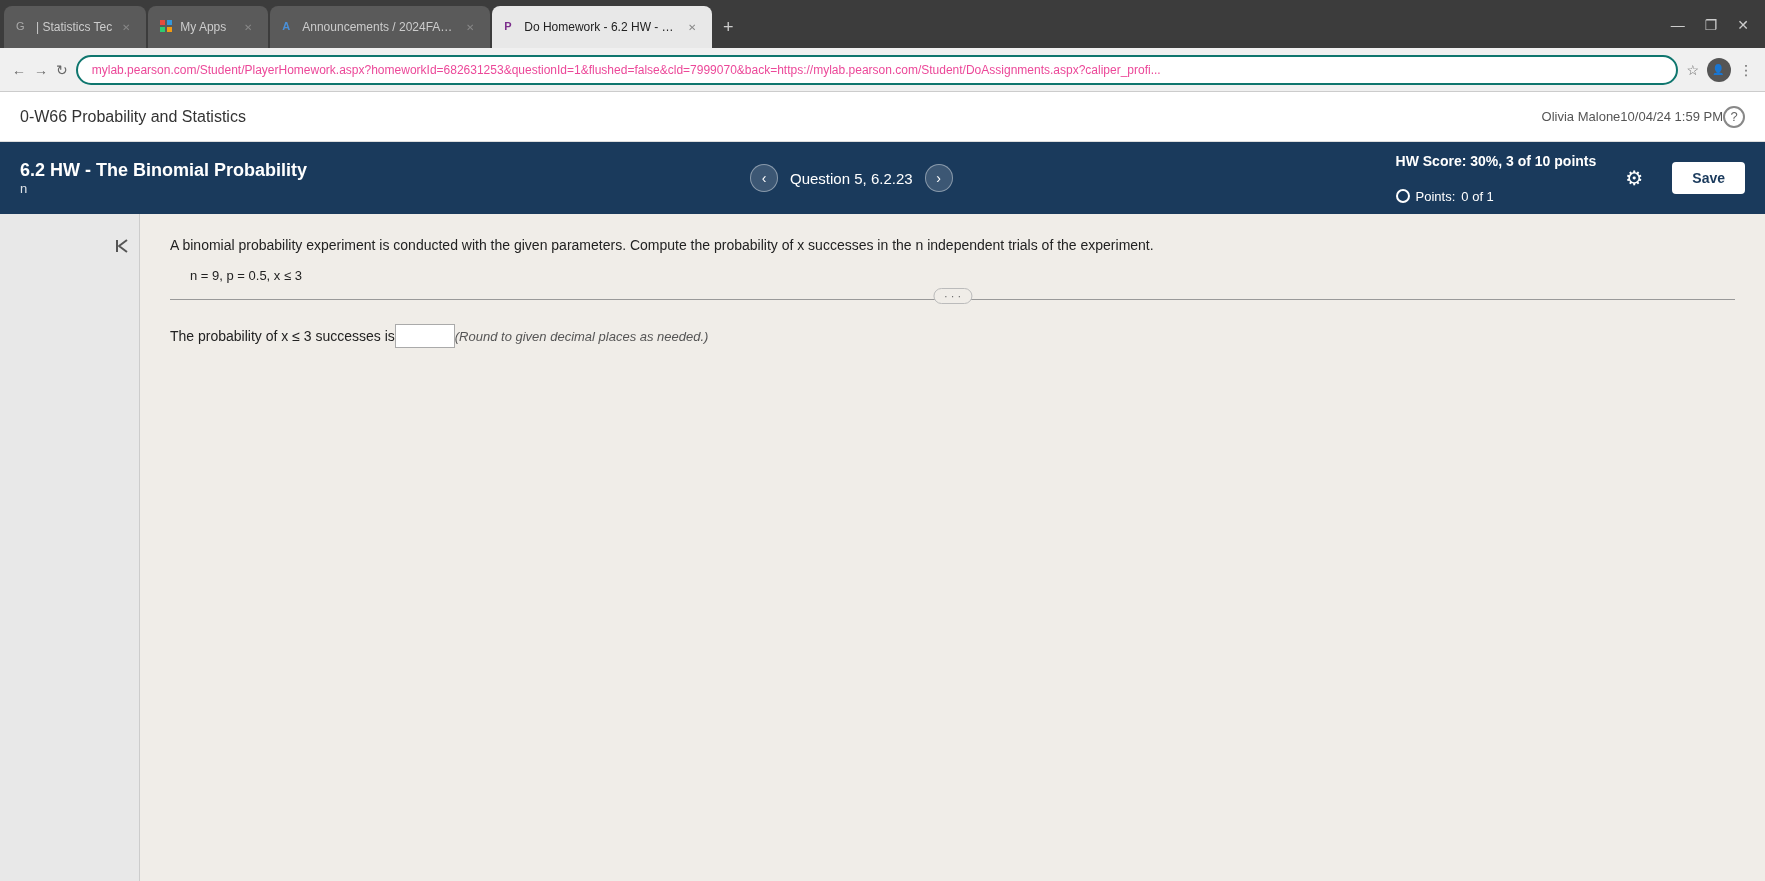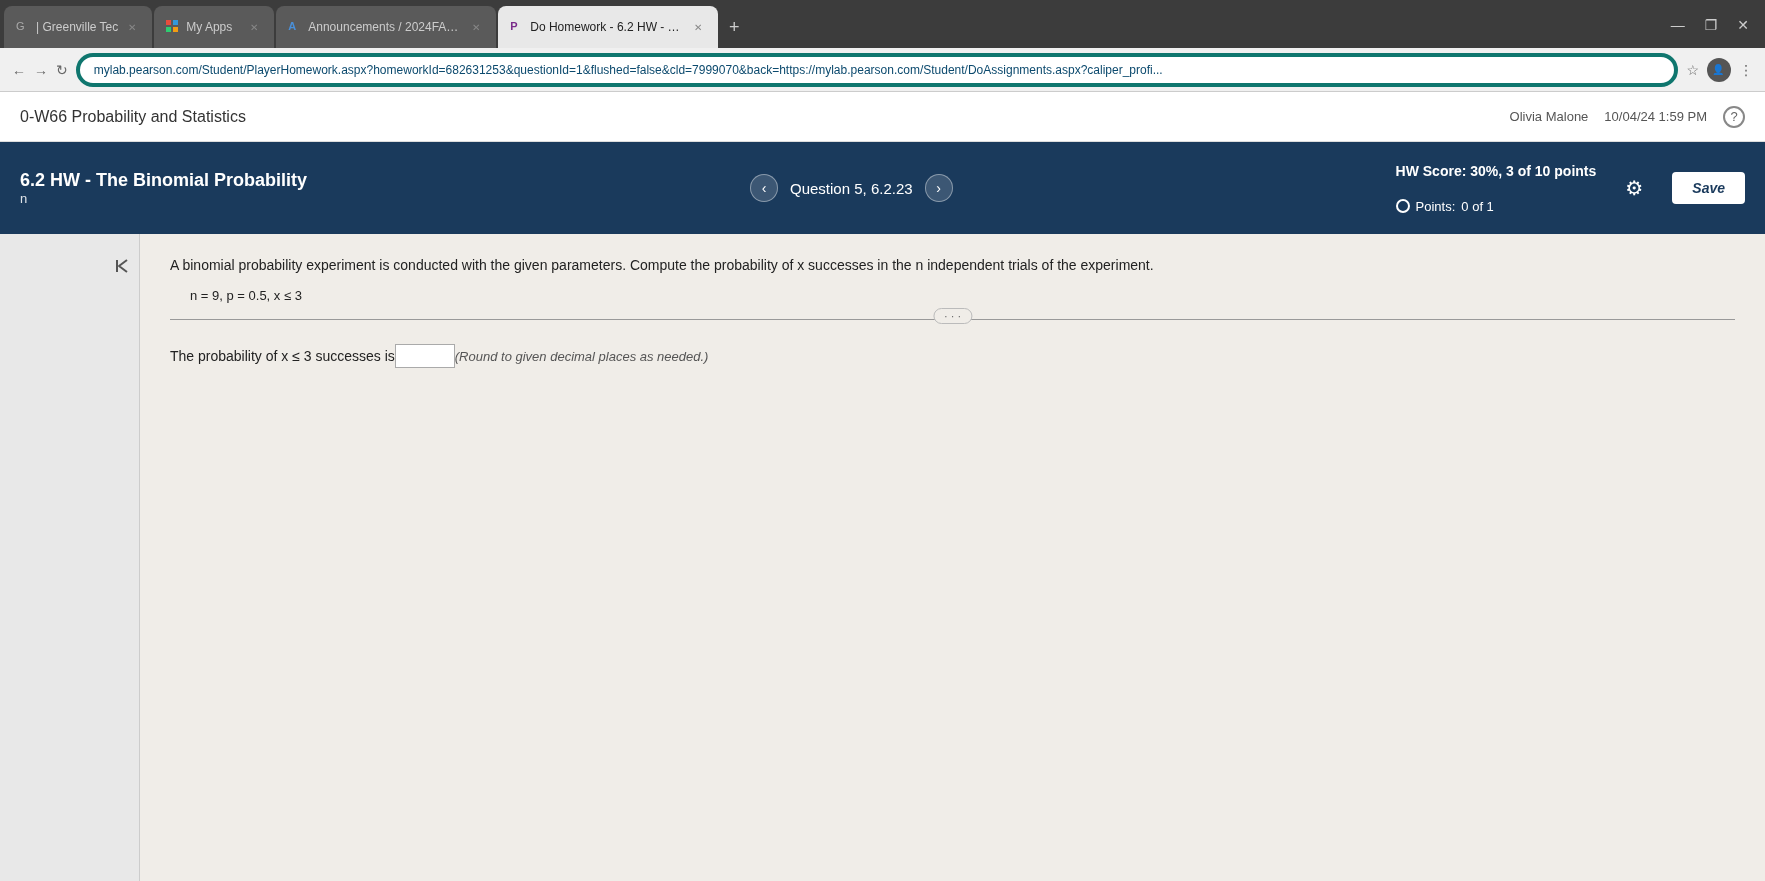--- a/index.html
+++ b/index.html
@@ -73,25 +73,25 @@
       height: 44px;
       display: flex;
       align-items: center;
       padding: 0 12px;
       gap: 8px;
       border-bottom: 1px solid #ccc;
     }
     .address-input {
       flex: 1;
       background: white;
-      border: 4px solid #0f766e;
+      border: 2px solid #0f766e;
       border-radius: 20px;
       padding: 6px 14px;
       font-size: 12px;
-      color: #0c4a6e;
+      color: #ec4899;
       outline: none;
     }
     .address-icon {
       color: #666;
       font-size: 14px;
       cursor: pointer;
     }
     .profile-icon {
       width: 24px;
       height: 24px;
@@ -124,21 +124,20 @@
       border-bottom: 1px solid #ddd;
     }
     .course-title {
       font-size: 16px;
       font-weight: 500;
       color: #333;
     }
     .user-info {
       display: flex;
       align-items: center;
-      gap: 16px;
       font-size: 13px;
       color: #555;
     }
     .help-icon {
       width: 22px;
       height: 22px;
       border: 2px solid #888;
       border-radius: 50%;
       display: flex;
       align-items: center;
@@ -148,21 +147,21 @@
       cursor: pointer;
     }
 
     
     .assignment-banner {
       background: #1a3a5c;
       color: white;
       display: flex;
       align-items: center;
       padding: 0 20px;
-      height: 92px;
+      height: 72px;
       gap: 20px;
     }
     .assignment-title-block {
       flex: 0 0 auto;
       min-width: 220px;
     }
     .assignment-title {
       font-size: 18px;
       font-weight: bold;
     }
@@ -225,21 +224,20 @@
     }
     .save-btn {
       background: white;
       color: #1a3a5c;
       border: none;
       border-radius: 4px;
       padding: 8px 20px;
       font-size: 14px;
       font-weight: bold;
       cursor: pointer;
-      font-style: italic;
     }
 
     
     .main-content {
       flex: 1;
       display: flex;
       overflow: hidden;
     }
 
     
@@ -333,21 +331,21 @@
   </style>
 </head>
 <body>
 
 <div class="browser-chrome">
 
   <div class="tab-bar">
 
     <div class="tab">
       <span class="tab-favicon" style="font-size:11px;color:#aaa;">G</span>
-      <span class="tab-label">| Greenville Tec</span>
+      <span class="tab-label">| Statistics Tec</span>
       <span class="tab-close">✕</span>
     </div>
 
     <div class="tab">
       <span class="tab-favicon" style="font-size:11px;">
         <svg width="14" height="14" viewBox="0 0 14 14">
           <rect x="0" y="0" width="5" height="5" fill="#e74c3c"></rect>
           <rect x="7" y="0" width="5" height="5" fill="#3498db"></rect>
           <rect x="0" y="7" width="5" height="5" fill="#2ecc71"></rect>
           <rect x="7" y="7" width="5" height="5" fill="#f39c12"></rect>

